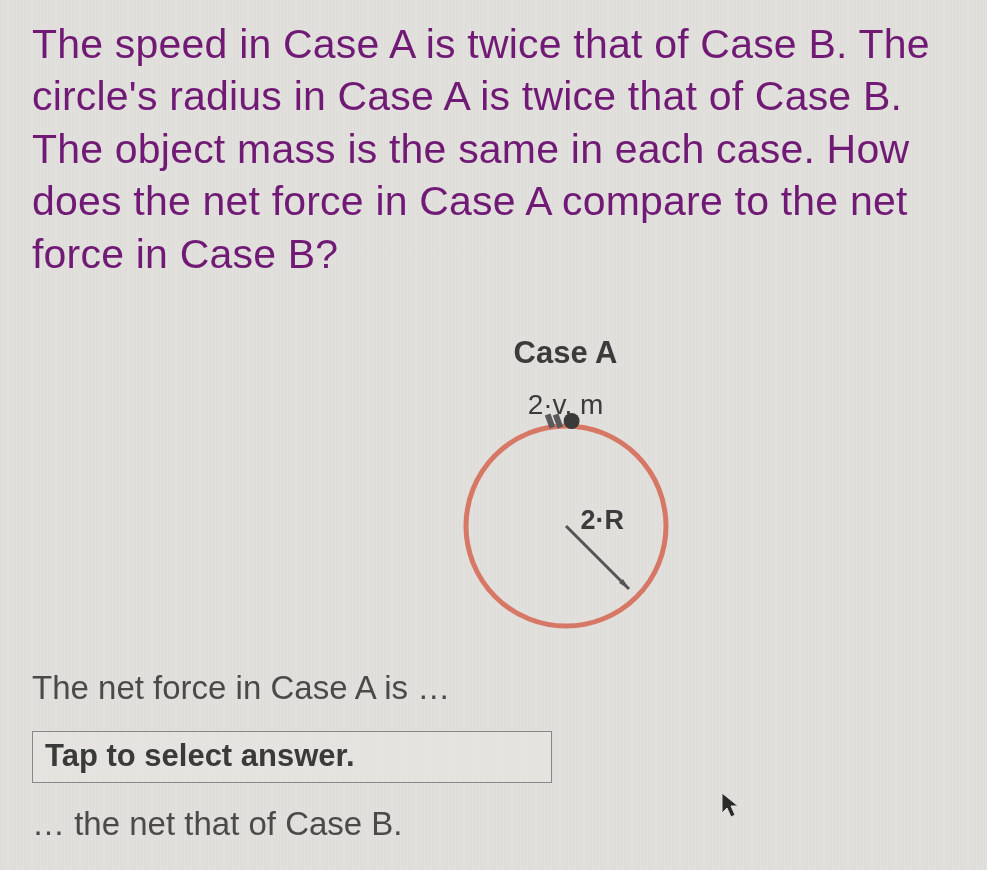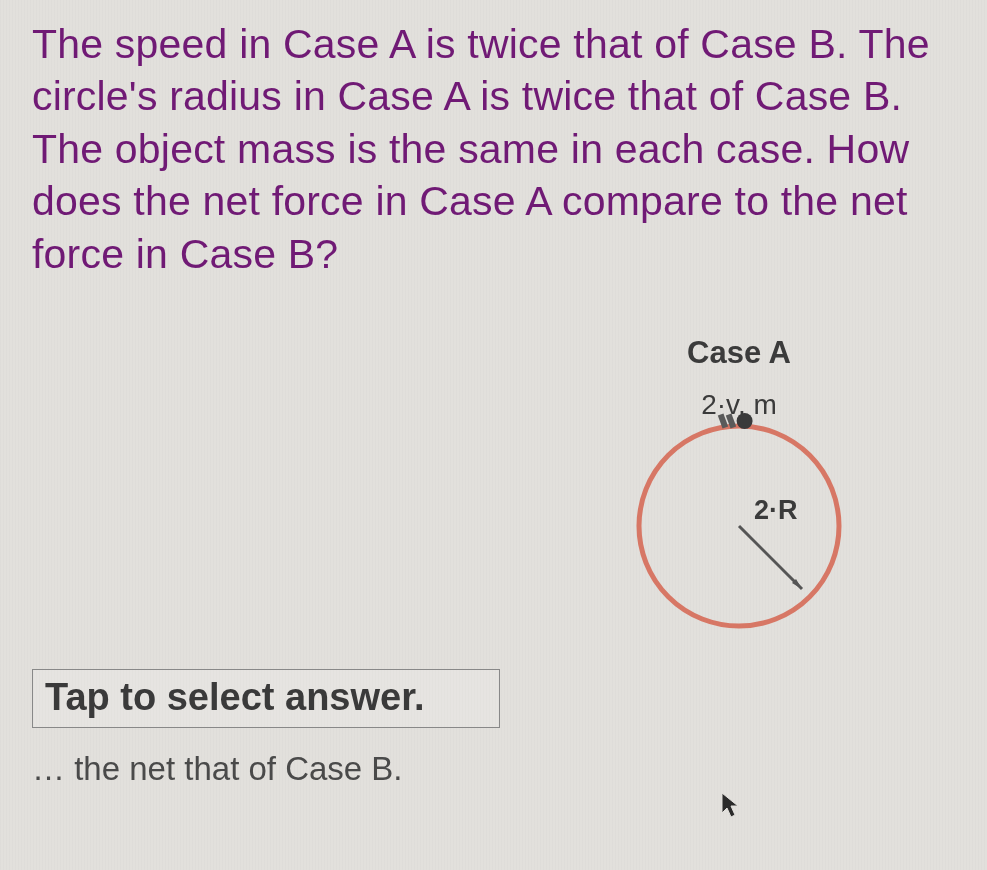--- a/index.html
+++ b/index.html
@@ -23,21 +23,21 @@
   .question {
     font-size: 41px;
     line-height: 1.28;
     letter-spacing: 0.2px;
     color: #701a75;
   }
   .diagrams {
     margin-top: 55px;
     display: flex;
     flex-direction: row;
-    justify-content: flex-end;
+    justify-content: center;
     gap: 8px;
   }
   .case {
     display: flex;
     flex-direction: column;
     align-items: center;
   }
   .case-a { width: 440px; margin-left: 140px; }
   .case-b { width: 300px; margin-left: 20px; }
   .case-title {
@@ -77,34 +77,34 @@
   .tick.t2a { left: 90px; width: 14px; transform: rotate(70deg); }
   .tick.t1b { left: 40px; width: 10px; transform: rotate(70deg); height:5px;}
   .tick.t2b { left: 46px; width: 10px; transform: rotate(70deg); height:5px;}
   .dot-b { width: 13px; height: 13px; top:-6px; }
   .radius-label {
     position: absolute;
     font-weight: bold;
     font-size: 27px;
     color: #3b3b3b;
   }
-  .rlabel-a { top: 74px; left: 120px; }
+  .rlabel-a { top: 84px; left: 120px; }
   .rlabel-b { top: 32px; left: 68px; font-size:24px; }
   .answer-area {
     margin-top: 38px;
     font-size: 33px;
     color: #4a4a4a;
   }
   .answer-line1 { margin-bottom: 24px; }
   .select-box {
     border: 1px solid #888;
     background: rgba(255,255,255,0.15);
     padding: 6px 12px 8px 12px;
-    width: 468px;
-    font-size: 38px;
+    width: 520px;
+    font-size: 31px;
     font-weight: bold;
     color: #3a3a3a;
     cursor: pointer;
     margin-bottom: 22px;
   }
   .cursor-icon {
     position: absolute;
     left: 720px;
     top: 792px;
     width: 22px;
@@ -132,19 +132,20 @@
       <span class="tick t2a"></span>
       <span class="dot"></span>
       <div class="radius-label rlabel-a">2·R</div>
     </div>
   </div>
 
 
 </div>
 
 <div class="answer-area">
+  <div class="answer-line1">The net force in Case A is …</div>
   <div class="select-box">Tap to select answer.</div>
   <div>… the net that of Case B.</div>
 </div>
 
 <svg class="cursor-icon" viewBox="0 0 20 28">
   <path d="M1 1 L1 21 L6 16 L10 25 L14 23 L10 14 L17 14 Z" fill="#2a2a2a" stroke="#e2e0dc" stroke-width="1"></path>
 </svg>
 
 </body></html>

